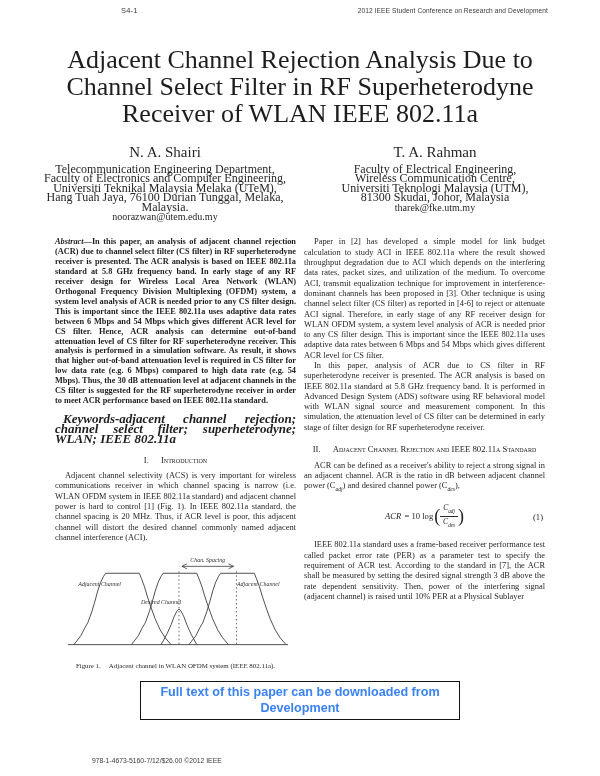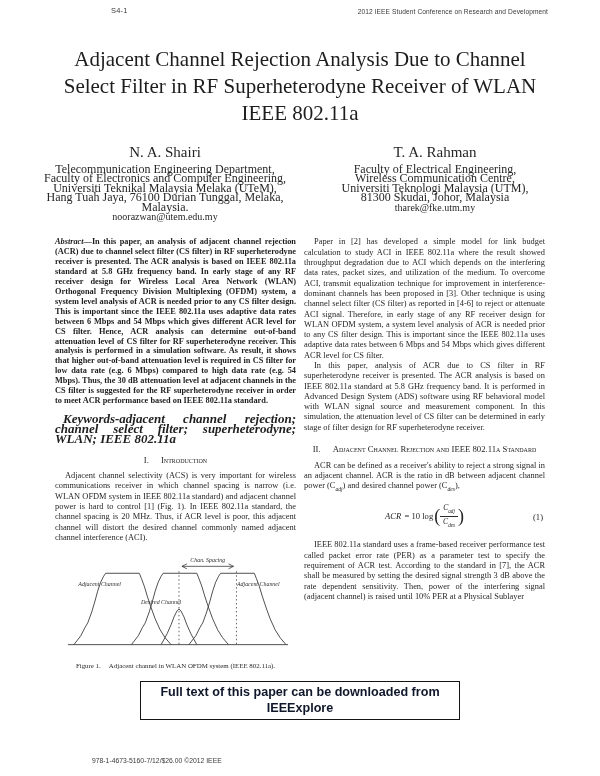--- a/index.html
+++ b/index.html
@@ -6,34 +6,34 @@
   .page{
     position:relative;
     width:600px;height:776px;
     background:#ffffff;
     color:#222;
     font-family:"Liberation Serif", serif;
     overflow:hidden;
   }
   
   .running-header{
-    position:absolute;top:6px;left:103px;right:52px;
-    display:flex;justify-content:space-between;align-items:flex-end;
+    position:absolute;top:6px;left:113px;right:52px;
+    display:flex;justify-content:space-between;align-items:center;
     font-family:"Liberation Sans", sans-serif;
     color:#3a3a3a;
     padding-left:8px;
   }
   .session-code{font-size:7.5px;letter-spacing:.2px;}
   .conference-name{font-size:6.6px;letter-spacing:.1px;}
 
   
   .paper-title{
     margin:46px 52px 0;
     text-align:center;
-    font-size:21px;line-height:27px;font-weight:normal;
+    font-size:26px;line-height:27px;font-weight:normal;
     color:#1d1d1d;
   }
   .authors{display:flex;margin:17px 30px 0;}
   .author{flex:1;text-align:center;color:#262626;}
   .author-name{font-size:15px;margin-bottom:4px;}
   .affil-line{font-size:12px;line-height:9.4px;}
   .author-email{font-size:10px;line-height:9.4px;}
 
   
   .columns{
@@ -84,21 +84,21 @@
   .eq-no{position:absolute;right:2px;top:50%;transform:translateY(-50%);font-style:normal;}
 
   
   .download-banner{
     position:absolute;left:140px;top:681px;width:318px;
     border:1.6px solid #141414;
     background:#fff;
     text-align:center;
     font-family:"Liberation Sans", sans-serif;
     font-weight:bold;font-size:12.6px;line-height:16px;
-    color:#0f172a;
+    color:#3b82f6;
     padding:2px 0 3px;
   }
 
   
   .footer-copyright{
     position:absolute;left:92px;top:757px;
     font-family:"Liberation Sans", sans-serif;font-size:6.8px;color:#3a3a3a;
   }
   .footer-page{
     position:absolute;left:0;right:0;top:800px;text-align:center;
@@ -191,19 +191,19 @@
           </span><span class="big-paren">)</span>
         <span class="eq-no">(1)</span>
       </div>
 
       <p class="body-par">IEEE 802.11a standard uses a frame-based receiver performance test called packet error rate (PER) as a parameter test to specify the requirement of ACR test. According to the standard in [7], the ACR shall be measured by setting the desired signal strength 3 dB above the rate dependent sensitivity. Then, power of the interfering signal (adjacent channel) is raised until 10% PER at a Physical Sublayer</p>
     </div>
   </div>
 
   <div class="download-banner">
     <div>Full text of this paper can be downloaded from</div>
-    <div>IEEExplore</div>
+    <div>Development</div>
   </div>
 
   <div class="footer-page">140</div>
   <div class="footer-copyright">978-1-4673-5160-7/12/$26.00 ©2012 IEEE</div>
 
 </div>
 
 </body></html>

